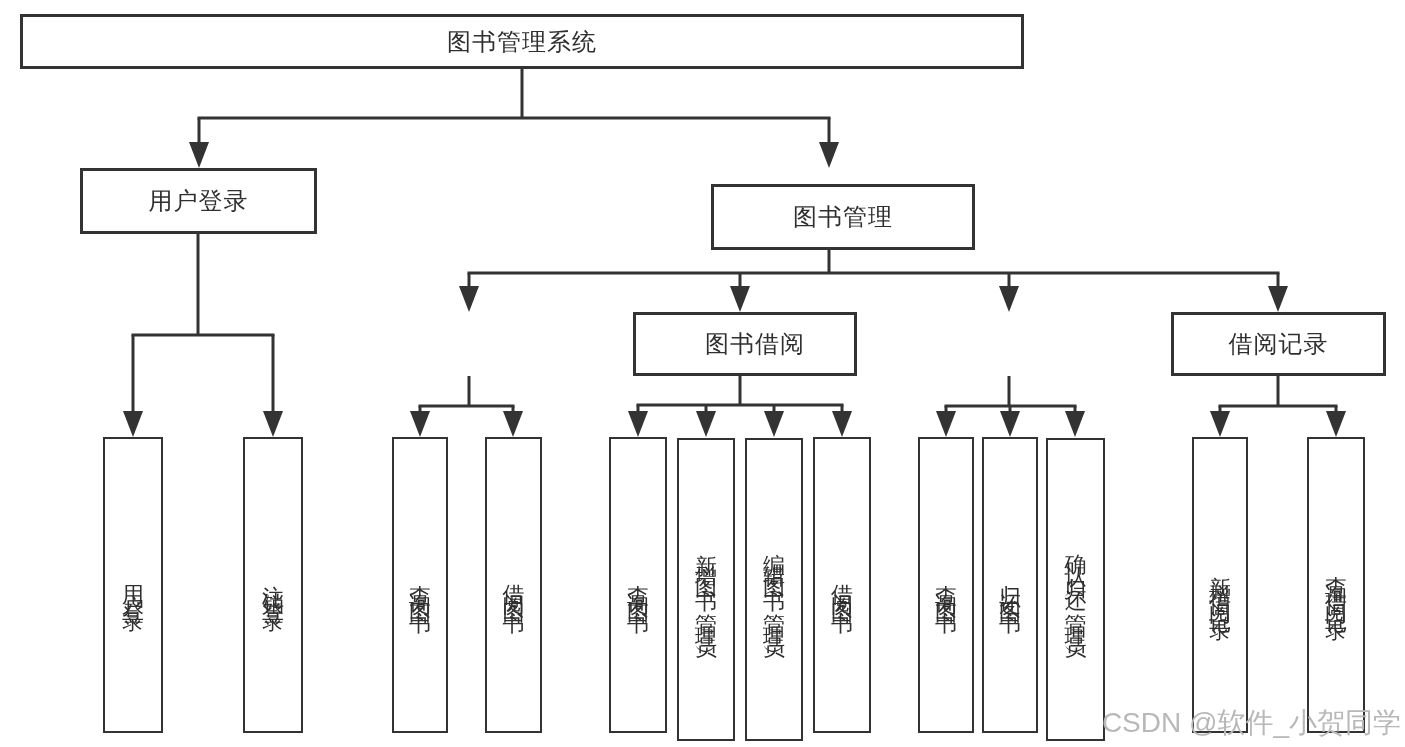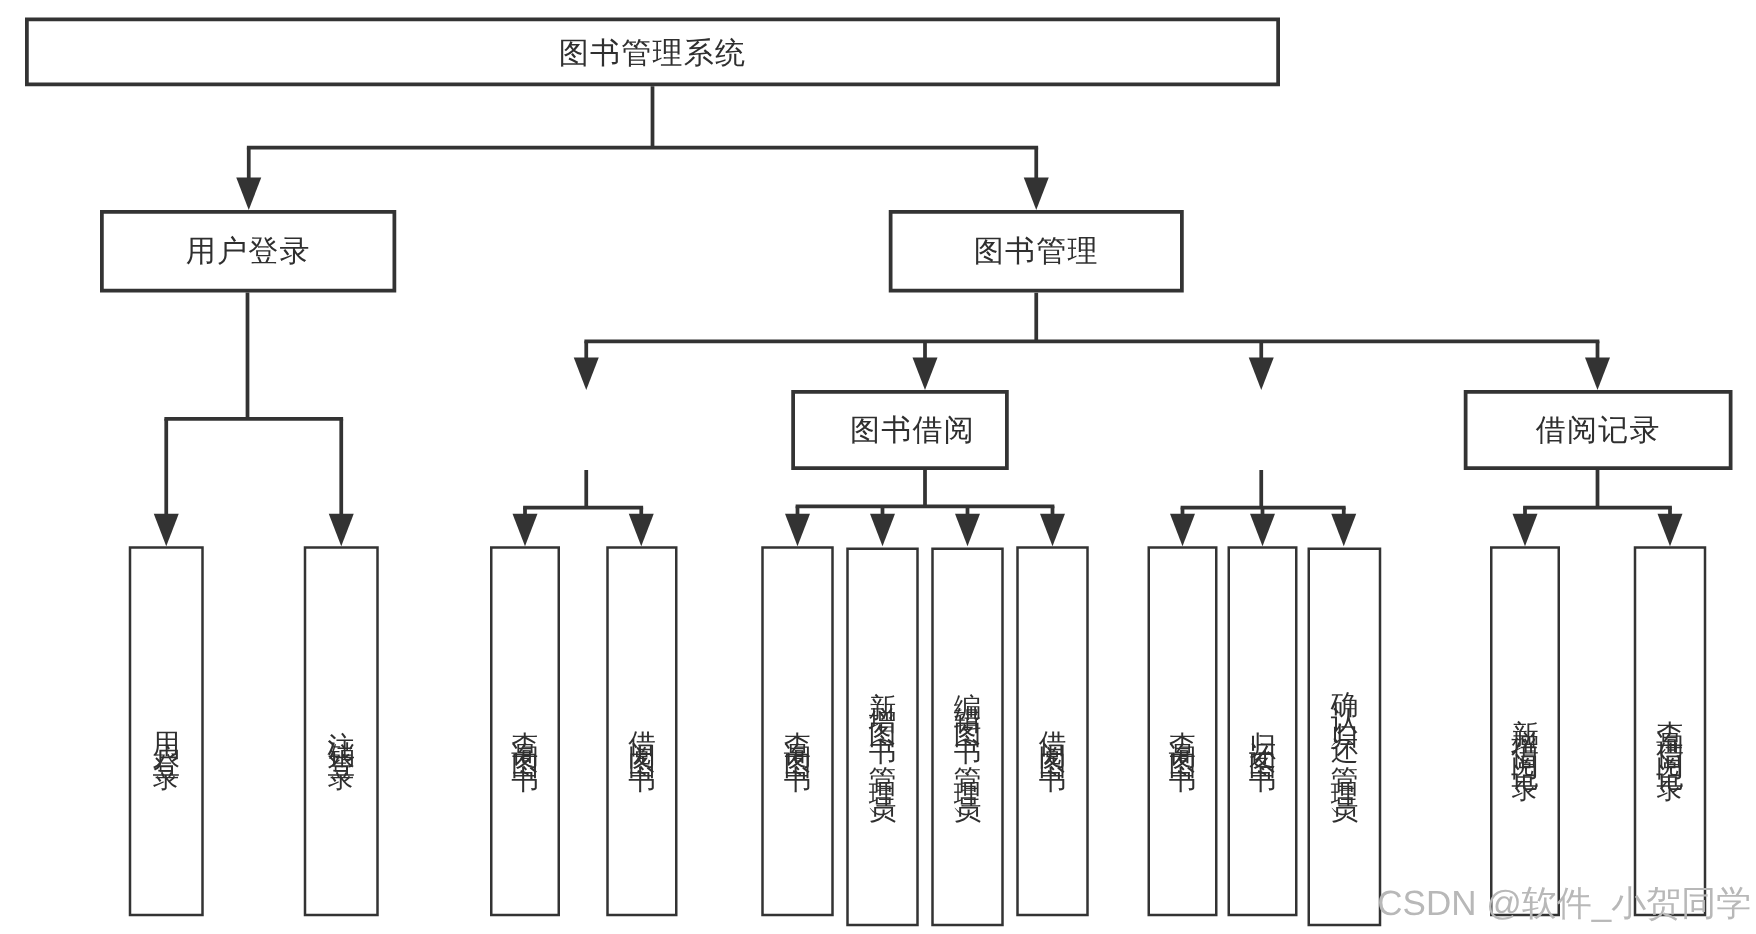--- a/index.html
+++ b/index.html
@@ -142,25 +142,25 @@
     </g>
   </svg>
 
   <div class="box hbox" style="left:20px; top:14px; width:1004px; height:55px;">
     <span>图书管理系统</span>
   </div>
 
   <div class="box hbox" style="left:80px; top:168px; width:237px; height:66px;">
     <span>用户登录</span>
   </div>
-  <div class="box hbox" style="left:711px; top:168px; width:236px; height:66px;">
+  <div class="box hbox" style="left:711px; top:184px; width:264px; height:66px;">
     <span>图书管理</span>
   </div>
 
-  <div class="box hbox" style="left:633px; top:312px; width:174px; height:64px;padding-left:20px;">
+  <div class="box hbox" style="left:633px; top:312px; width:224px; height:64px;padding-left:20px;">
     <span>图书借阅</span>
   </div>
   <div class="box hbox" style="left:1171px; top:312px; width:215px; height:64px;">
     <span>借阅记录</span>
   </div>
 
   <div class="box vbox" style="left:103px; top:437px; width:60px; height:296px;">
     <span>用户登录</span>
   </div>
   <div class="box vbox" style="left:243px; top:437px; width:60px; height:296px;">

